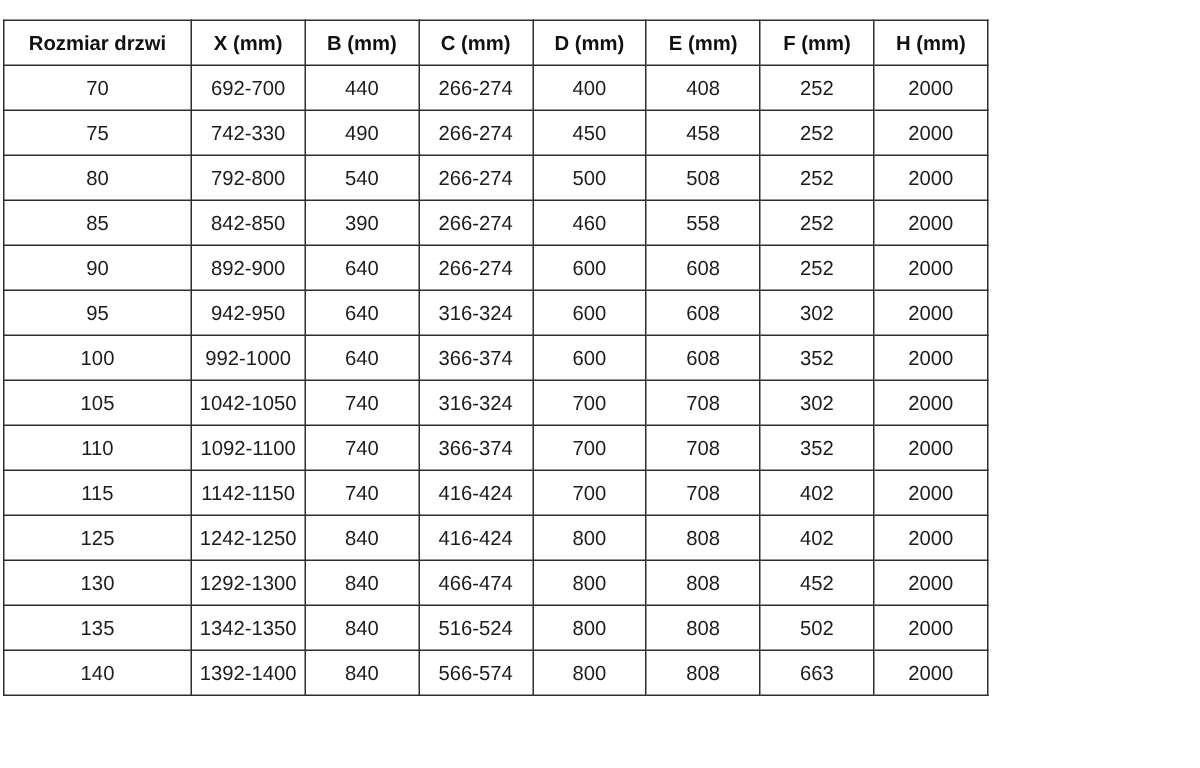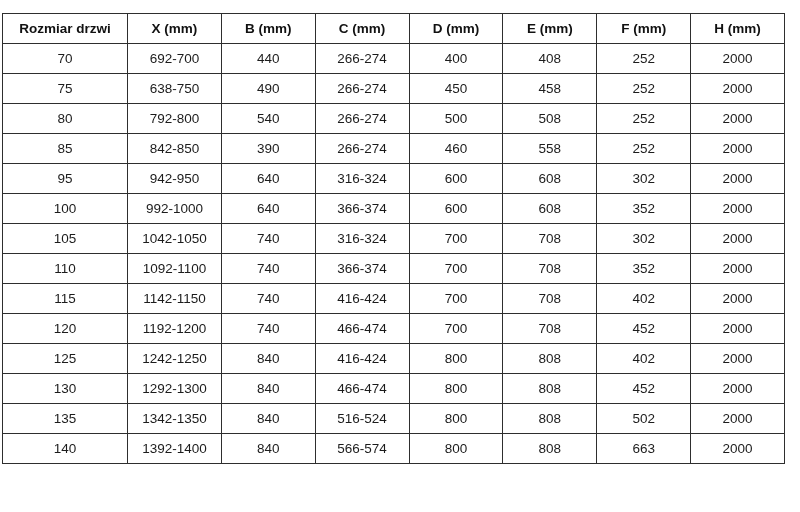--- a/index.html
+++ b/index.html
@@ -11,21 +11,21 @@
     width: 800px;
     height: 512px;
     background: #ffffff;
     font-family: "Liberation Sans", sans-serif;
     overflow: hidden;
   }
   table.size-table {
     position: absolute;
     left: 2px;
     top: 13px;
-    width: 783px;
+    width: 657px;
     border-collapse: collapse;
     table-layout: fixed;
     background: #ffffff;
   }
   table.size-table th,
   table.size-table td {
     border: 1px solid #2e2e2e;
     height: 29px;
     padding: 0;
     text-align: center;
@@ -73,21 +73,21 @@
         <td>692-700</td>
         <td>440</td>
         <td>266-274</td>
         <td>400</td>
         <td>408</td>
         <td>252</td>
         <td>2000</td>
       </tr>
       <tr>
         <td>75</td>
-        <td>638-750</td>
+        <td>742-330</td>
         <td>490</td>
         <td>266-274</td>
         <td>450</td>
         <td>458</td>
         <td>252</td>
         <td>2000</td>
       </tr>
       <tr>
         <td>80</td>
         <td>792-800</td>
@@ -98,20 +98,30 @@
         <td>252</td>
         <td>2000</td>
       </tr>
       <tr>
         <td>85</td>
         <td>842-850</td>
         <td>390</td>
         <td>266-274</td>
         <td>460</td>
         <td>558</td>
+        <td>252</td>
+        <td>2000</td>
+      </tr>
+      <tr>
+        <td>90</td>
+        <td>892-900</td>
+        <td>640</td>
+        <td>266-274</td>
+        <td>600</td>
+        <td>608</td>
         <td>252</td>
         <td>2000</td>
       </tr>
       <tr>
         <td>95</td>
         <td>942-950</td>
         <td>640</td>
         <td>316-324</td>
         <td>600</td>
         <td>608</td>
@@ -152,30 +162,20 @@
         <td>115</td>
         <td>1142-1150</td>
         <td>740</td>
         <td>416-424</td>
         <td>700</td>
         <td>708</td>
         <td>402</td>
         <td>2000</td>
       </tr>
       <tr>
-        <td>120</td>
-        <td>1192-1200</td>
-        <td>740</td>
-        <td>466-474</td>
-        <td>700</td>
-        <td>708</td>
-        <td>452</td>
-        <td>2000</td>
-      </tr>
-      <tr>
         <td>125</td>
         <td>1242-1250</td>
         <td>840</td>
         <td>416-424</td>
         <td>800</td>
         <td>808</td>
         <td>402</td>
         <td>2000</td>
       </tr>
       <tr>

